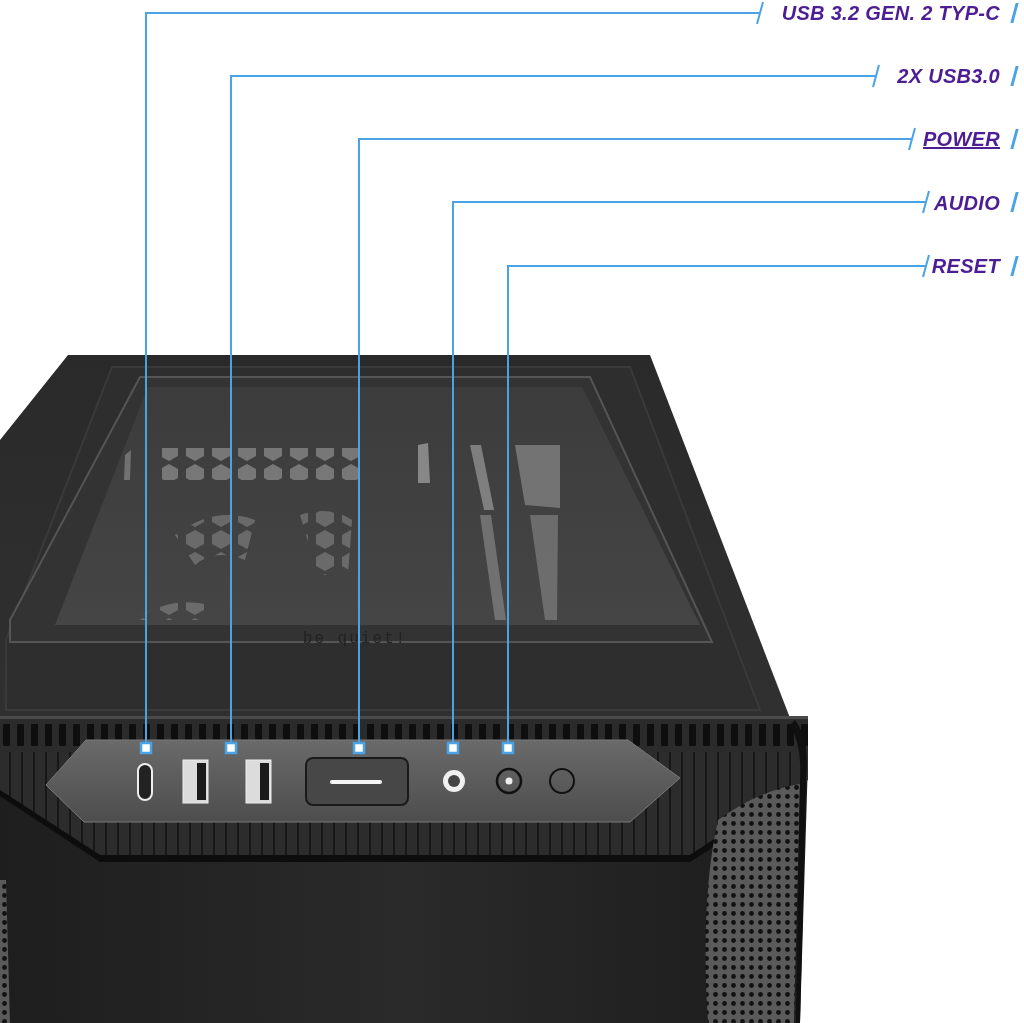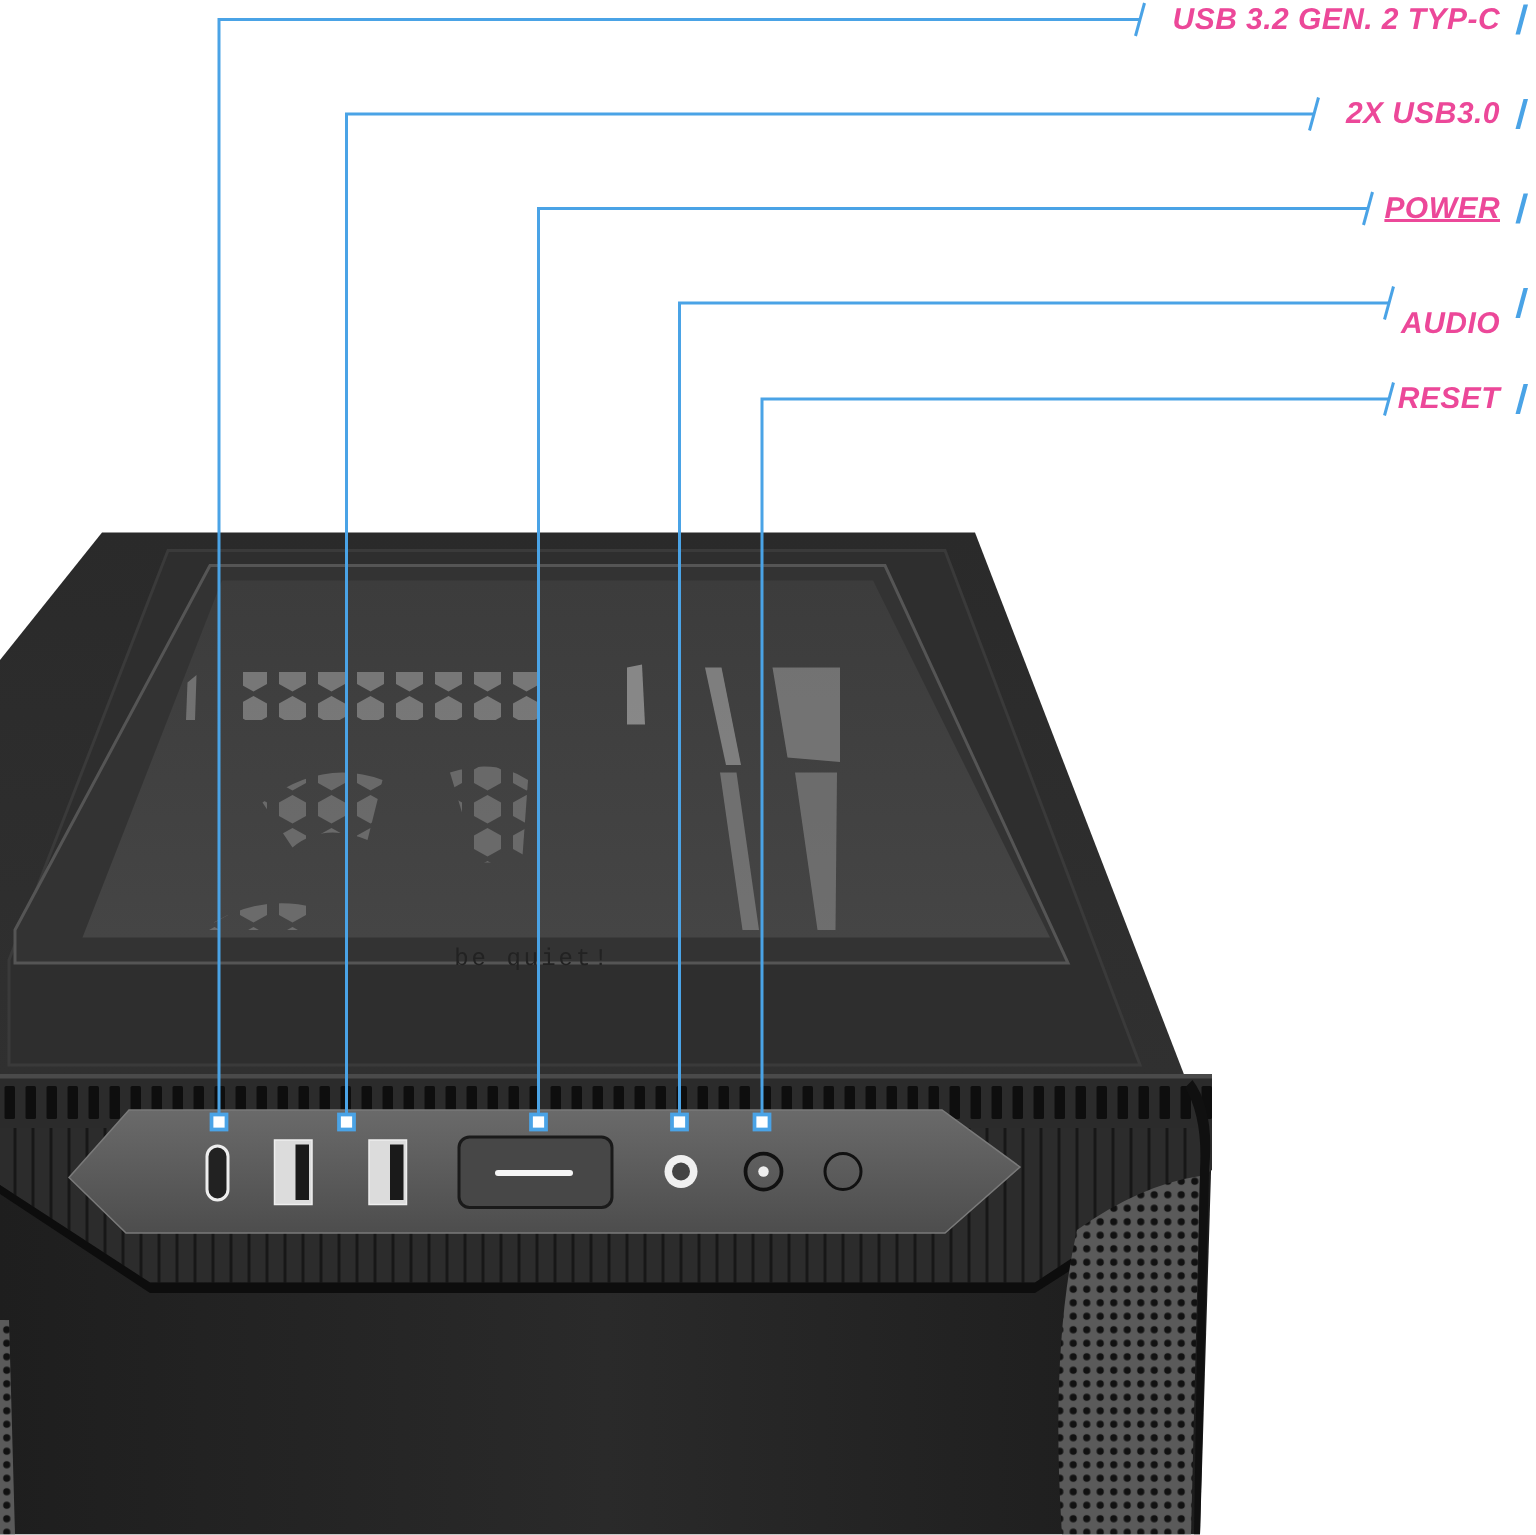--- a/index.html
+++ b/index.html
@@ -1,18 +1,18 @@
 <!DOCTYPE html>
 <html><head>
 <meta charset="utf-8">
 <style>
   html, body { margin:0; padding:0; }
   body { width:1024px; height:1023px; background:#ffffff; position:relative; overflow:hidden; font-family:"Liberation Sans", sans-serif; }
   .case { position:absolute; left:0; top:0; width:1024px; height:1023px; }
-  .label { position:absolute; right:24px; font-family:"Liberation Sans", sans-serif; font-weight:bold; font-style:italic; font-size:20px; color:#ec4899; letter-spacing:0.3px; line-height:24px; white-space:nowrap; }
+  .label { position:absolute; right:24px; font-family:"Liberation Sans", sans-serif; font-weight:bold; font-style:italic; font-size:20px; color:#4c1d95; letter-spacing:0.3px; line-height:24px; white-space:nowrap; }
   .tick-end { position:absolute; right:8px; width:3px; height:20px; background:#4aa3e6; transform:skewX(-15deg); }
   .overlay { position:absolute; left:0; top:0; width:1024px; height:1023px; pointer-events:none; }
   .overlay * { pointer-events:auto; }
 </style>
 </head>
 <body>
 
 <svg class="case" viewBox="0 0 1024 1023" xmlns="http://www.w3.org/2000/svg">
   <defs>
     <linearGradient id="topGrad" x1="0" y1="0" x2="0" y2="1">
@@ -123,17 +123,17 @@
 
 <div class="label" style="top:1px;">USB 3.2 GEN. 2 TYP-C</div>
 <div class="tick-end" style="top:3px;"></div>
 
 <div class="label" style="top:64px;">2X USB3.0</div>
 <div class="tick-end" style="top:66px;"></div>
 
 <div class="label" style="top:127px;text-decoration:underline;">POWER</div>
 <div class="tick-end" style="top:129px;"></div>
 
-<div class="label" style="top:204px;">AUDIO</div>
+<div class="label" style="top:191px;">AUDIO</div>
 <div class="tick-end" style="top:192px;"></div>
 
 <div class="label" style="top:254px;">RESET</div>
 <div class="tick-end" style="top:256px;"></div>
 
 </body></html>

